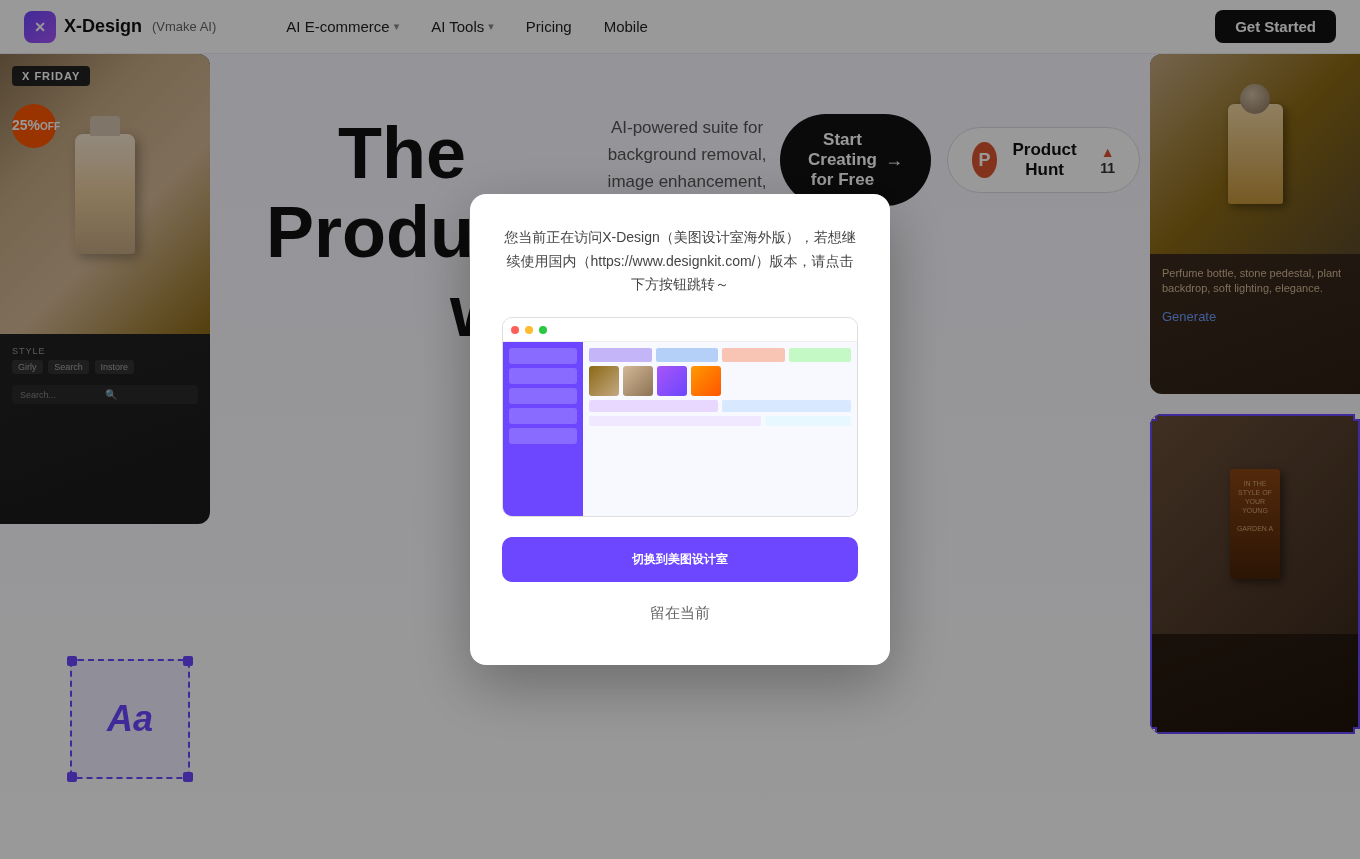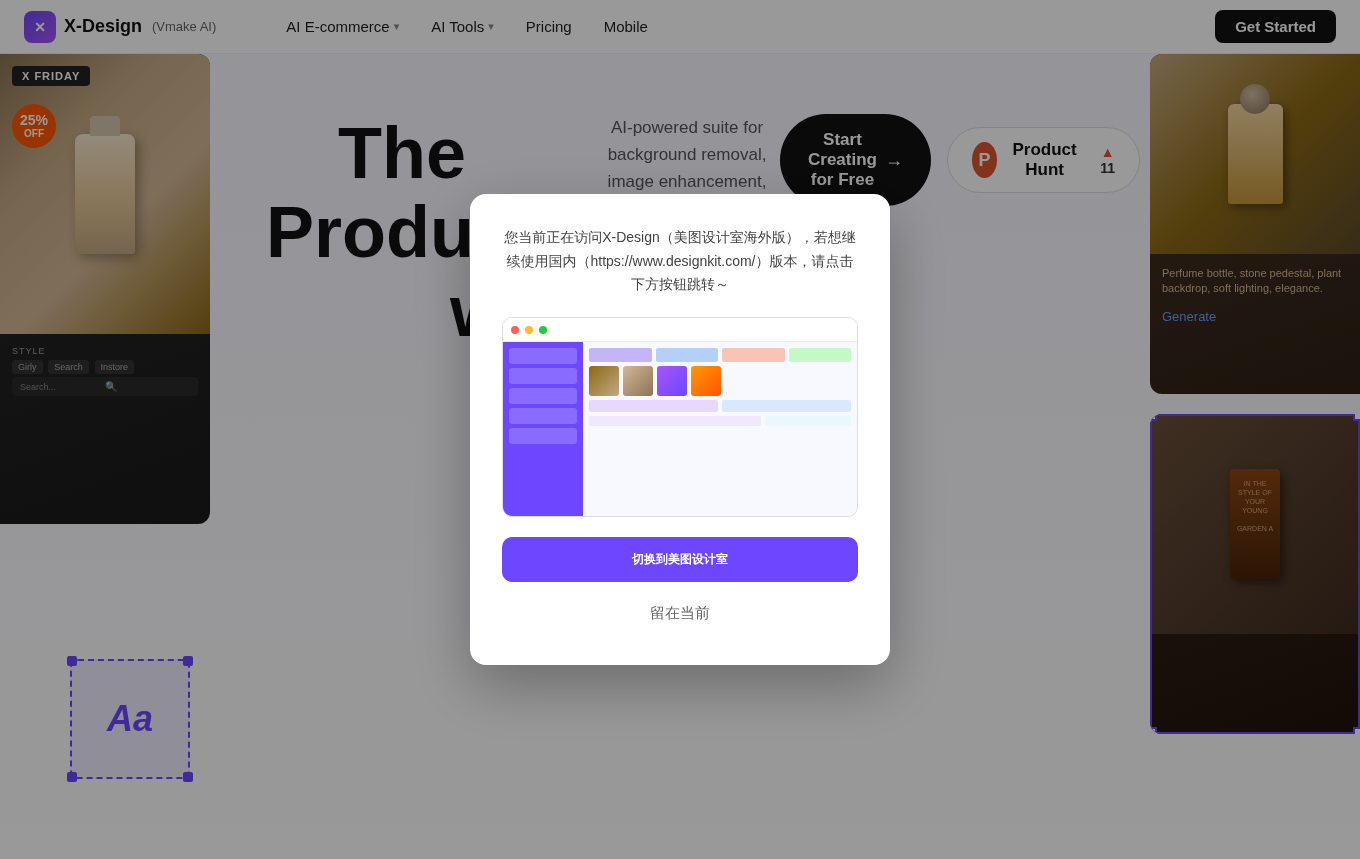--- a/index.html
+++ b/index.html
@@ -158,23 +158,23 @@
     }
     .discount-badge {
       position: absolute;
       top: 50px;
       left: 12px;
       width: 44px;
       height: 44px;
       background: #ff5500;
       border-radius: 50%;
       display: flex;
-      flex-direction: column;
-      align-items: center;
-      justify-content: center;
+      flex-direction: row;
+      align-items: center;
+      justify-content: space-between;
       color: #fff;
       font-size: 13px;
       font-weight: 700;
       line-height: 1.1;
     }
     .card-bottom {
       padding: 12px;
       color: #ccc;
       font-size: 10px;
     }
@@ -194,20 +194,21 @@
       border-radius: 3px;
       margin-right: 3px;
       margin-bottom: 3px;
     }
     .search-bar-sim {
       display: flex;
       align-items: center;
       background: #2a2a2a;
       border-radius: 4px;
       padding: 4px 8px;
+      margin-top: 8px;
       justify-content: flex-end;
     }
     .search-bar-sim span {
       font-size: 9px;
       color: #888;
       flex: 1;
     }
 
     
     .type-icon-area {

